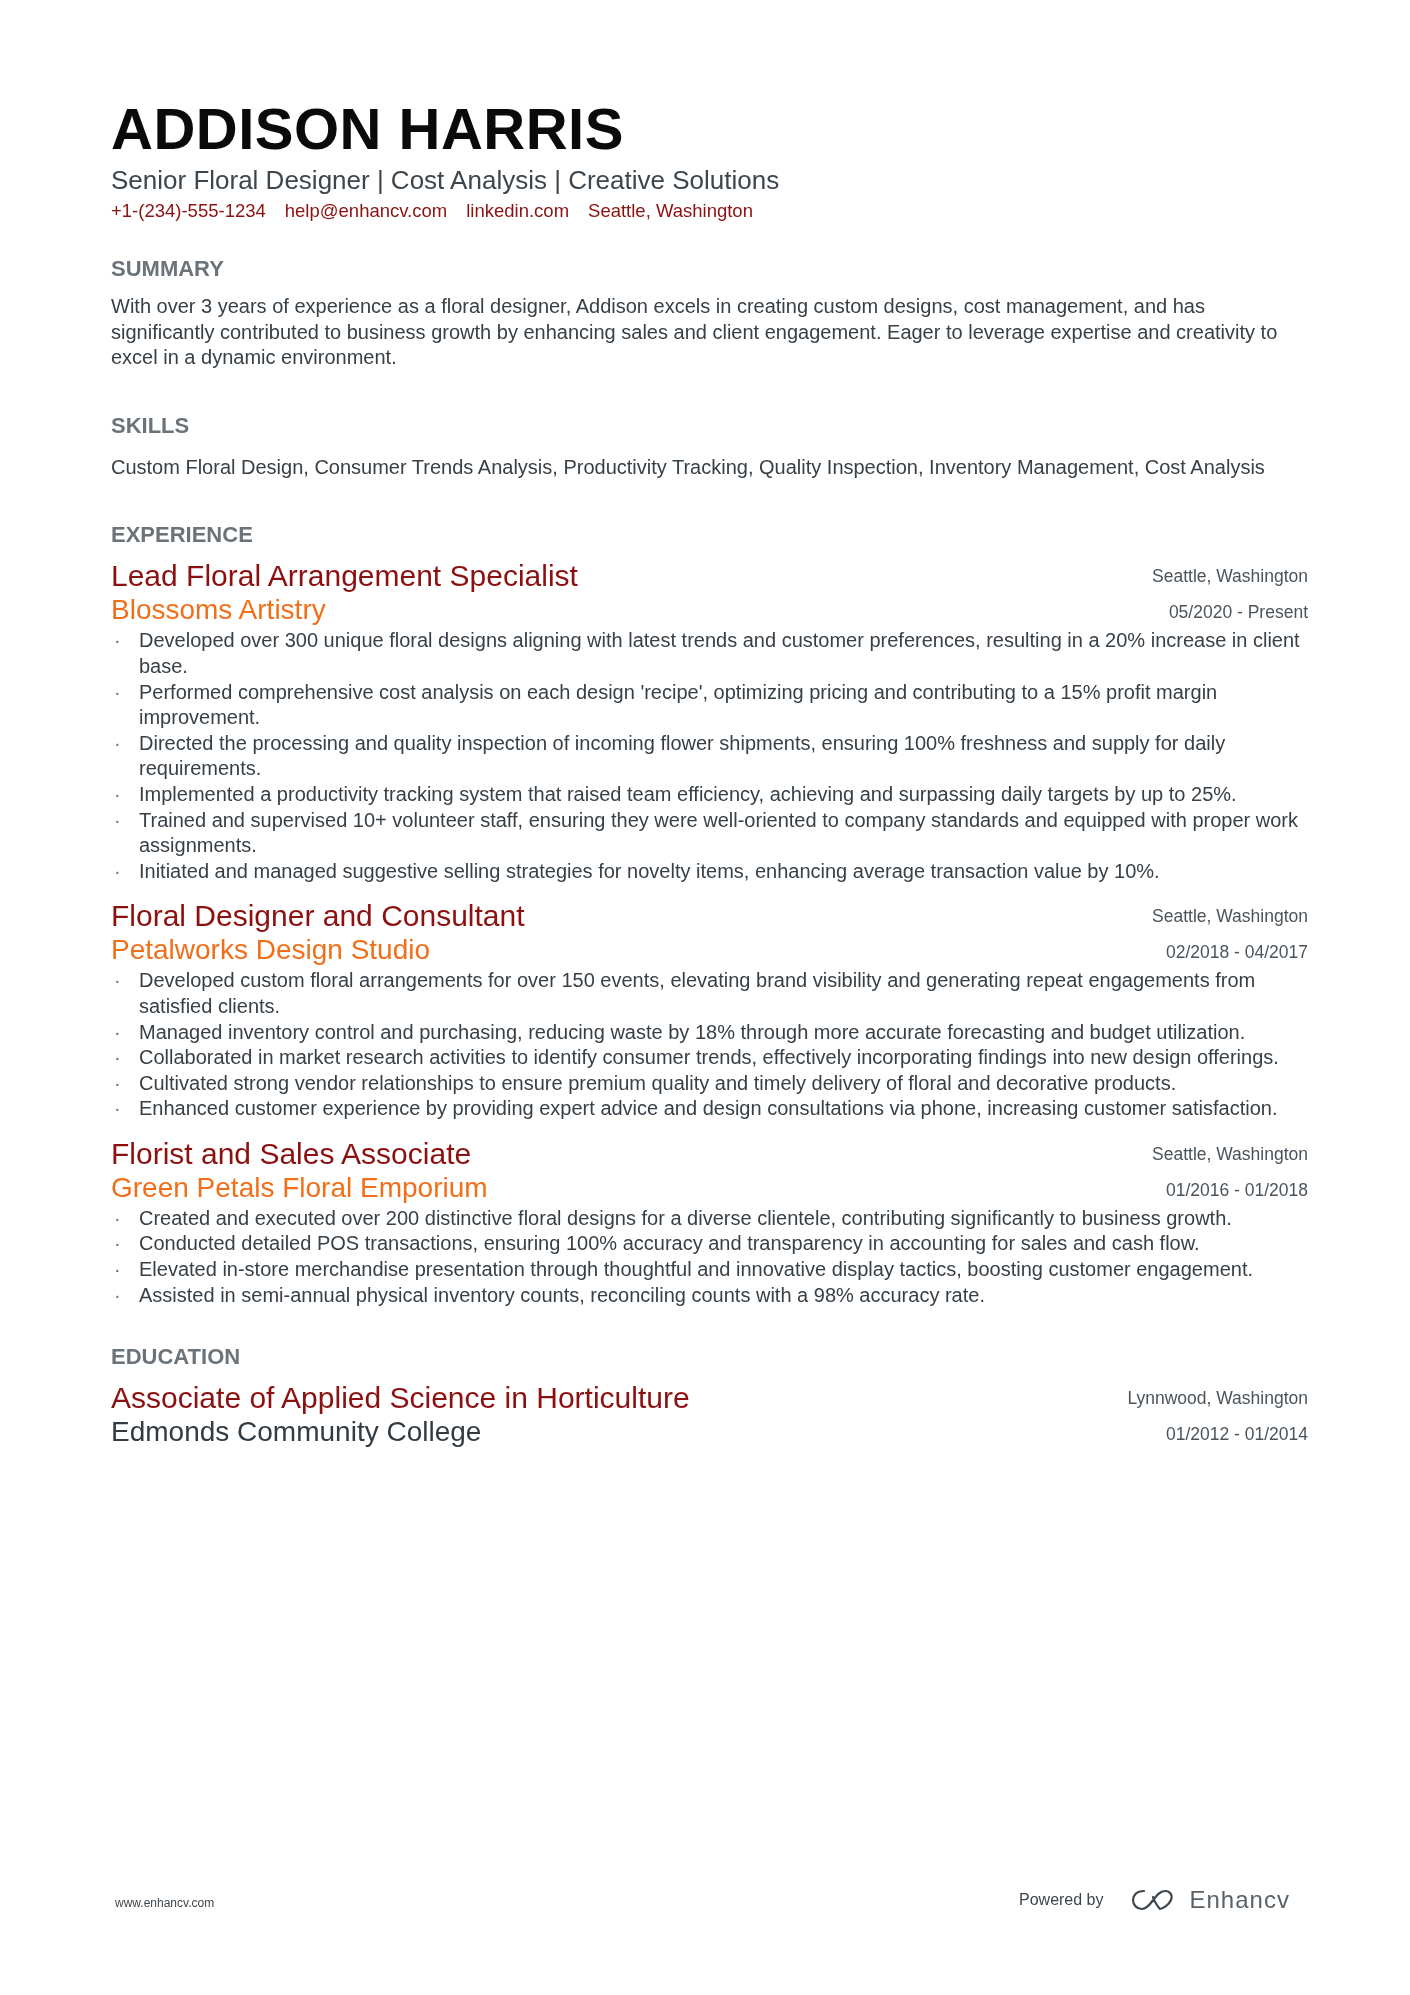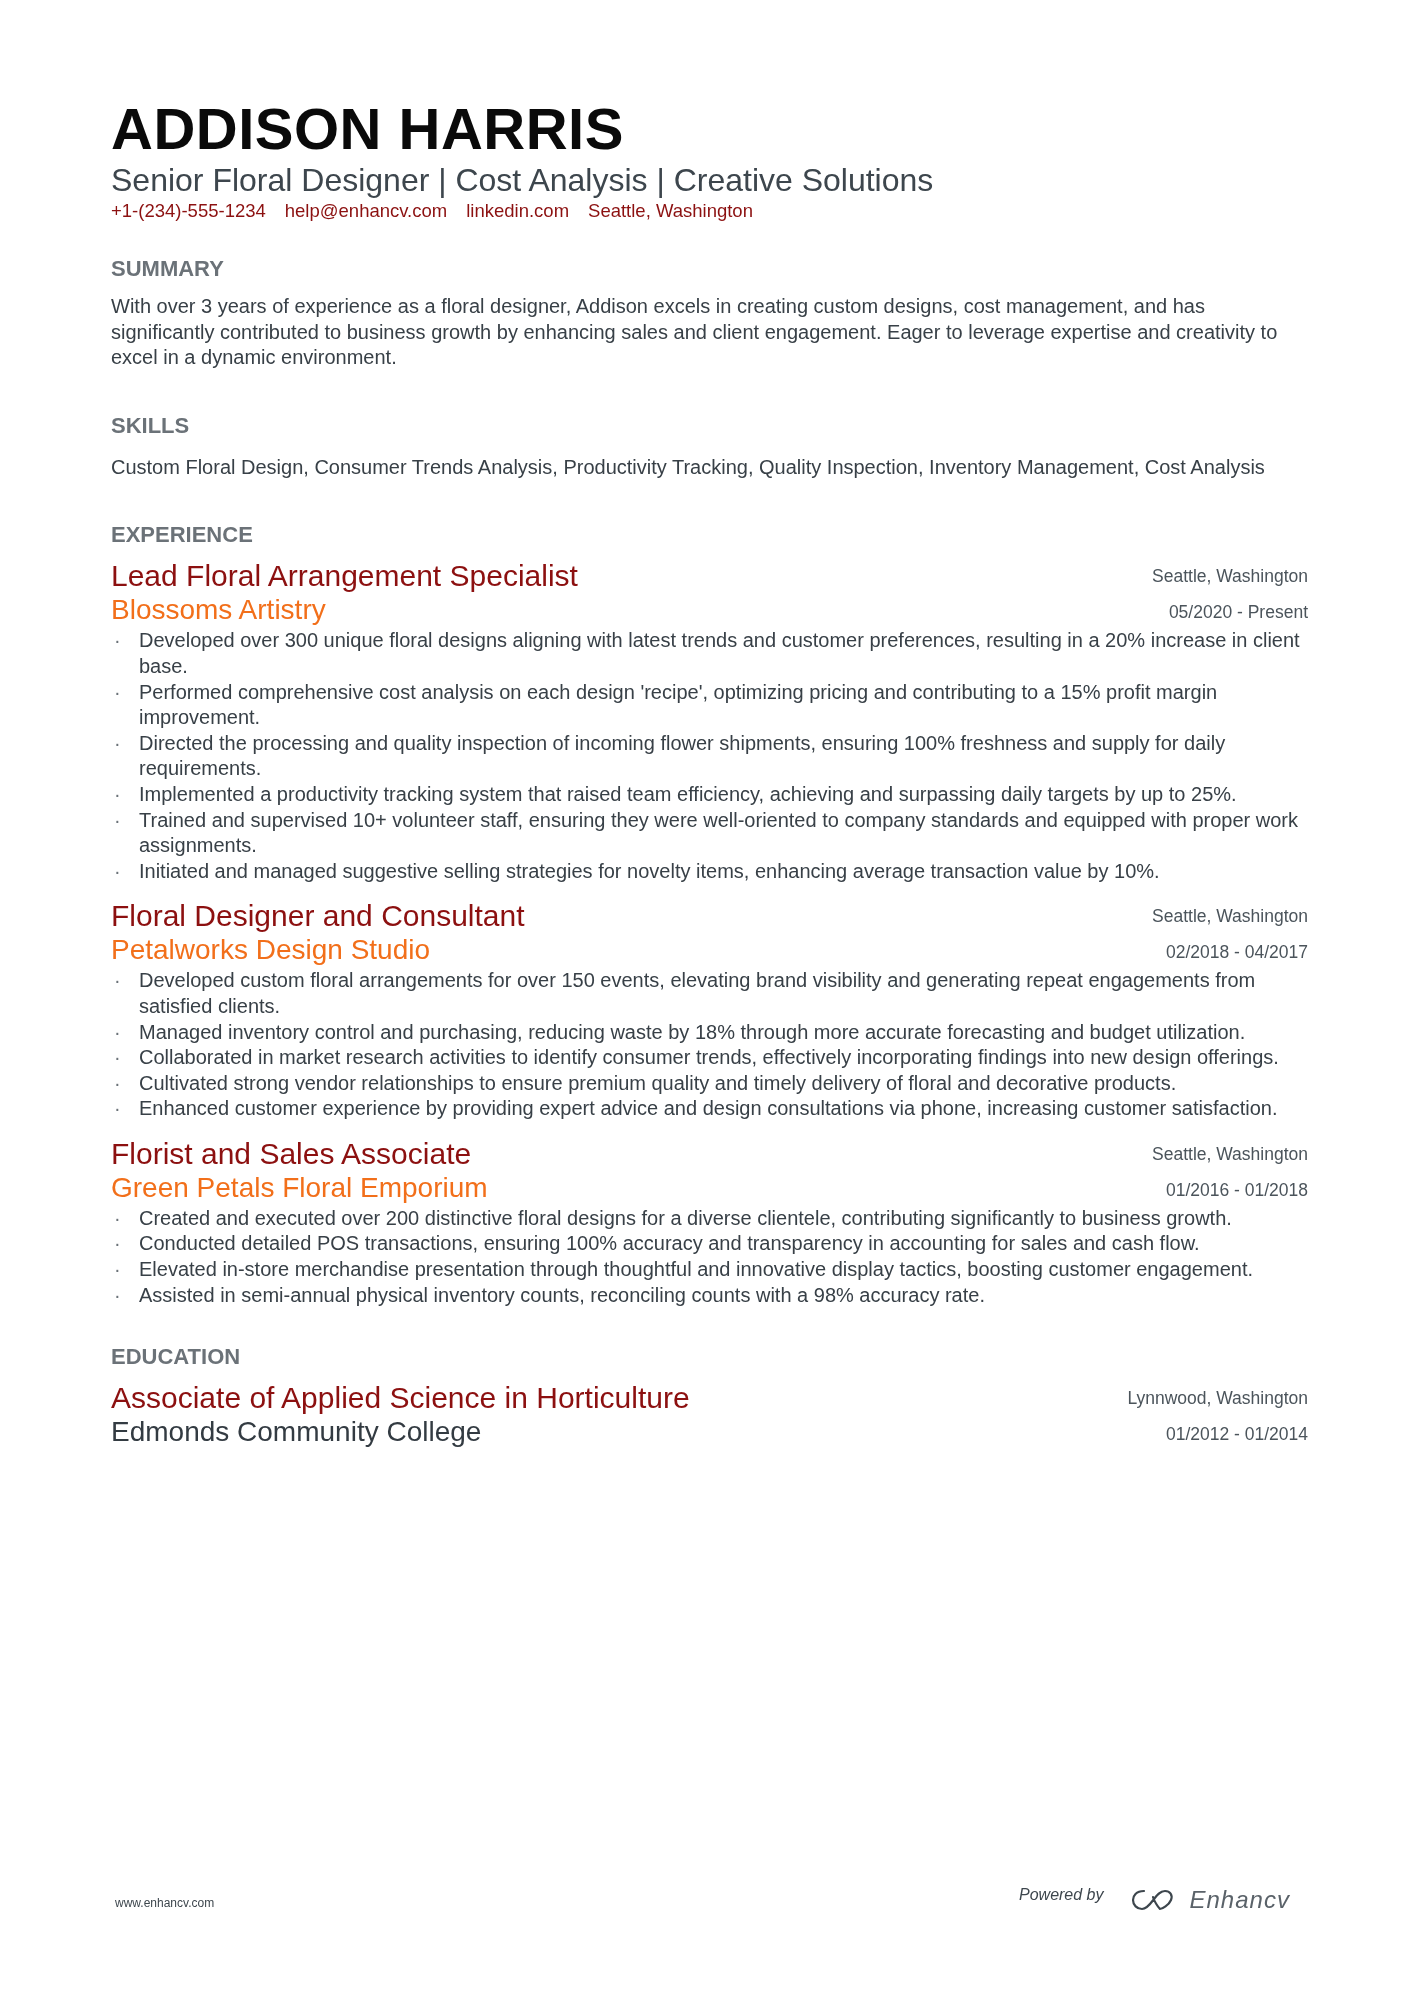--- a/index.html
+++ b/index.html
@@ -1,42 +1,42 @@
 <!DOCTYPE html>
 <html><head>
 <meta charset="utf-8">
 <style>
   html, body { margin: 0; padding: 0; background: #ffffff; }
   body { width: 1410px; height: 1995px; position: relative; overflow: hidden;
          font-family: "Liberation Sans", "DejaVu Sans", sans-serif; color: #384047; }
   .page { position: absolute; left: 111px; top: 96px; width: 1197px; }
 
   .name { font-size: 58px; font-weight: 700; color: #0a0a0a; line-height: 66px; letter-spacing: 0.5px; margin: 0; }
-  .subtitle { font-size: 32px; color: #3d464d; line-height: 36px; margin-top: 0px; }
+  .subtitle { font-size: 26px; color: #3d464d; line-height: 36px; margin-top: 0px; }
   .contacts { display: flex; gap: 19px; font-size: 18.5px; color: #8c1111; line-height: 26px; margin-top: 0px; }
 
   .section { margin-top: 34px; }
   .section-title { font-size: 22px; font-weight: 700; color: #6b7278; line-height: 30px; margin-bottom: 10px; }
   .para { font-size: 20px; line-height: 25.6px; color: #384047; }
 
   .entry { position: relative; margin-top: 8px; }
   .entry + .entry { margin-top: 14px; }
   .entry-head { position: relative; }
   .role { font-size: 30px; color: #8c1010; line-height: 36px; }
   .org  { font-size: 28px; color: #f26f1a; line-height: 32px; }
   .org.dark { color: #333b42; }
   .meta { position: absolute; right: 0; top: 0; text-align: right; font-size: 17.5px; color: #4b545b; }
   .meta div { line-height: 36px; }
 
   ul.bullets { list-style: none; margin: 2px 0 0 0; padding: 0; }
   ul.bullets li { position: relative; padding-left: 28px; font-size: 20px; line-height: 25.6px; color: #384047; }
   ul.bullets li::before { content: "·"; position: absolute; left: 3px; top: 0; color: #6b7278; font-size: 20px; }
 
   .footer-left { position: absolute; left: 115px; top: 1896px; font-size: 12px; color: #3d464d; }
-  .footer-right { position: absolute; left: 1019px; top: 1886px; display: flex; align-items: flex-start; gap: 26px; font-size: 16px; color: #3d464d; font-style: italic; }
+  .footer-right { position: absolute; left: 1019px; top: 1886px; display: flex; align-items: center; gap: 26px; font-size: 16px; color: #3d464d; }
   .logo { display: flex; align-items: center; gap: 14px; }
   .logo-word { font-size: 24px; color: #5a6269; letter-spacing: 1px; }
 </style>
 </head>
 <body>
 
 <div class="page">
 
   <div>
     <h1 class="name">ADDISON HARRIS</h1>

